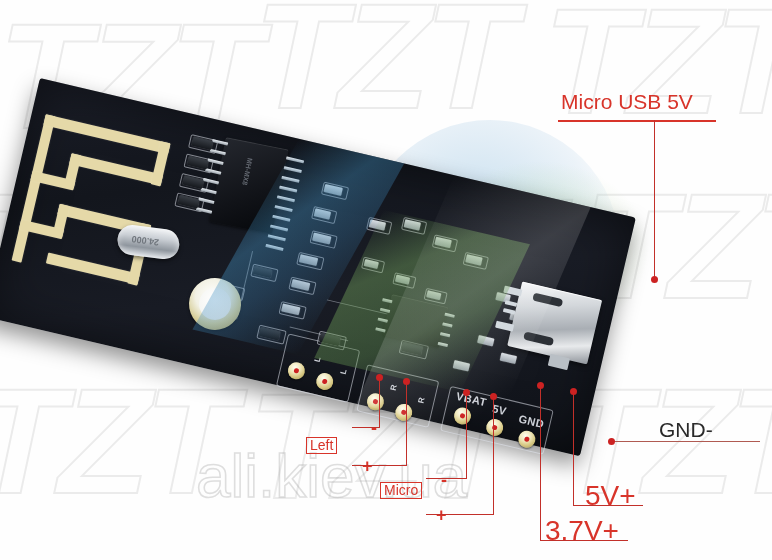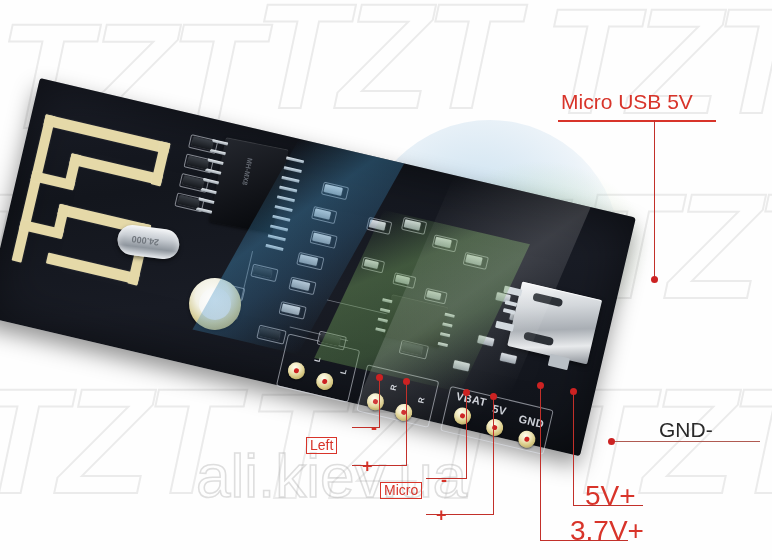--- a/index.html
+++ b/index.html
@@ -299,21 +299,21 @@
 
   <div class="ann-black" style="left:659px;top:418px;">GND-</div>
   <div class="ln ln-h ln-dark" style="left:612px;top:441px;width:148px;"></div>
   <div class="dot" style="left:608px;top:438px;"></div>
 
   <div class="ann ann-md" style="left:585px;top:480px;">5V+</div>
   <div class="ln ln-h" style="left:573px;top:505px;width:70px;"></div>
   <div class="ln ln-v" style="left:573px;top:392px;height:113px;"></div>
   <div class="dot" style="left:570px;top:388px;"></div>
 
-  <div class="ann ann-md" style="left:545px;top:515px;margin-left:25px;">3.7V+</div>
+  <div class="ann ann-md" style="left:545px;top:515px;">3.7V+</div>
   <div class="ln ln-h" style="left:540px;top:540px;width:88px;"></div>
   <div class="ln ln-v" style="left:540px;top:386px;height:154px;"></div>
   <div class="dot" style="left:537px;top:382px;"></div>
 
   <div class="ann-box" style="left:306px;top:437px;">Left</div>
   <div class="sym" style="left:371px;top:418px;">-</div>
   <div class="sym" style="left:362px;top:456px;">+</div>
   <div class="ln ln-v" style="left:379px;top:378px;height:50px;"></div>
   <div class="ln ln-h" style="left:352px;top:427px;width:28px;"></div>
   <div class="dot" style="left:376px;top:374px;"></div>

